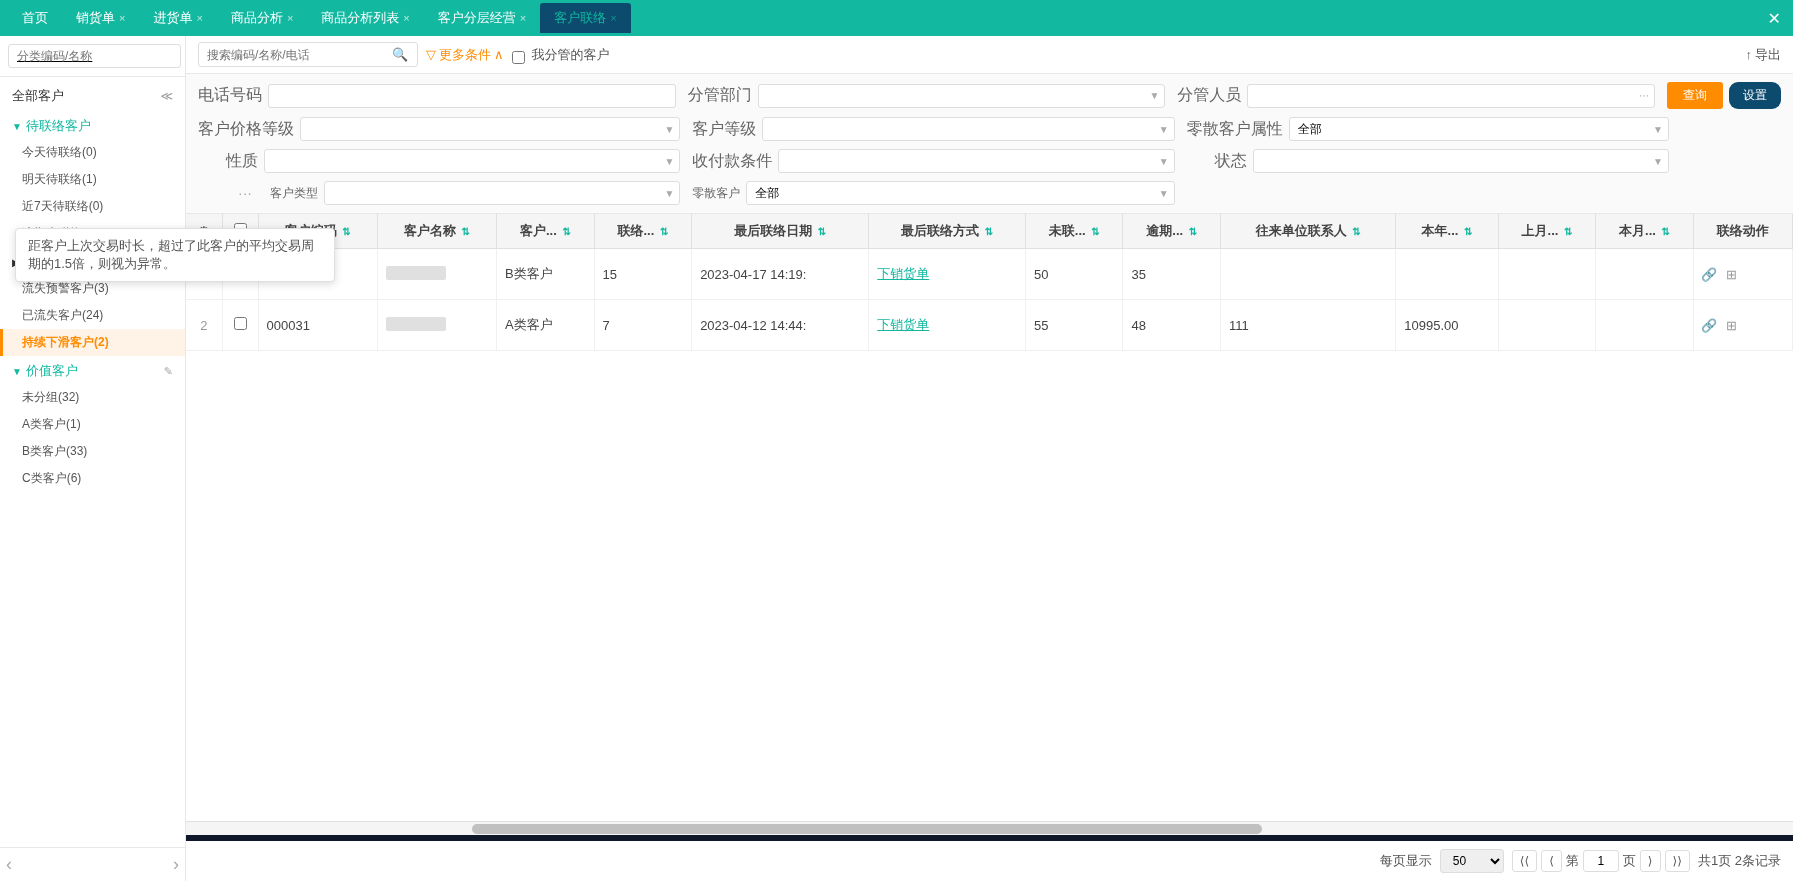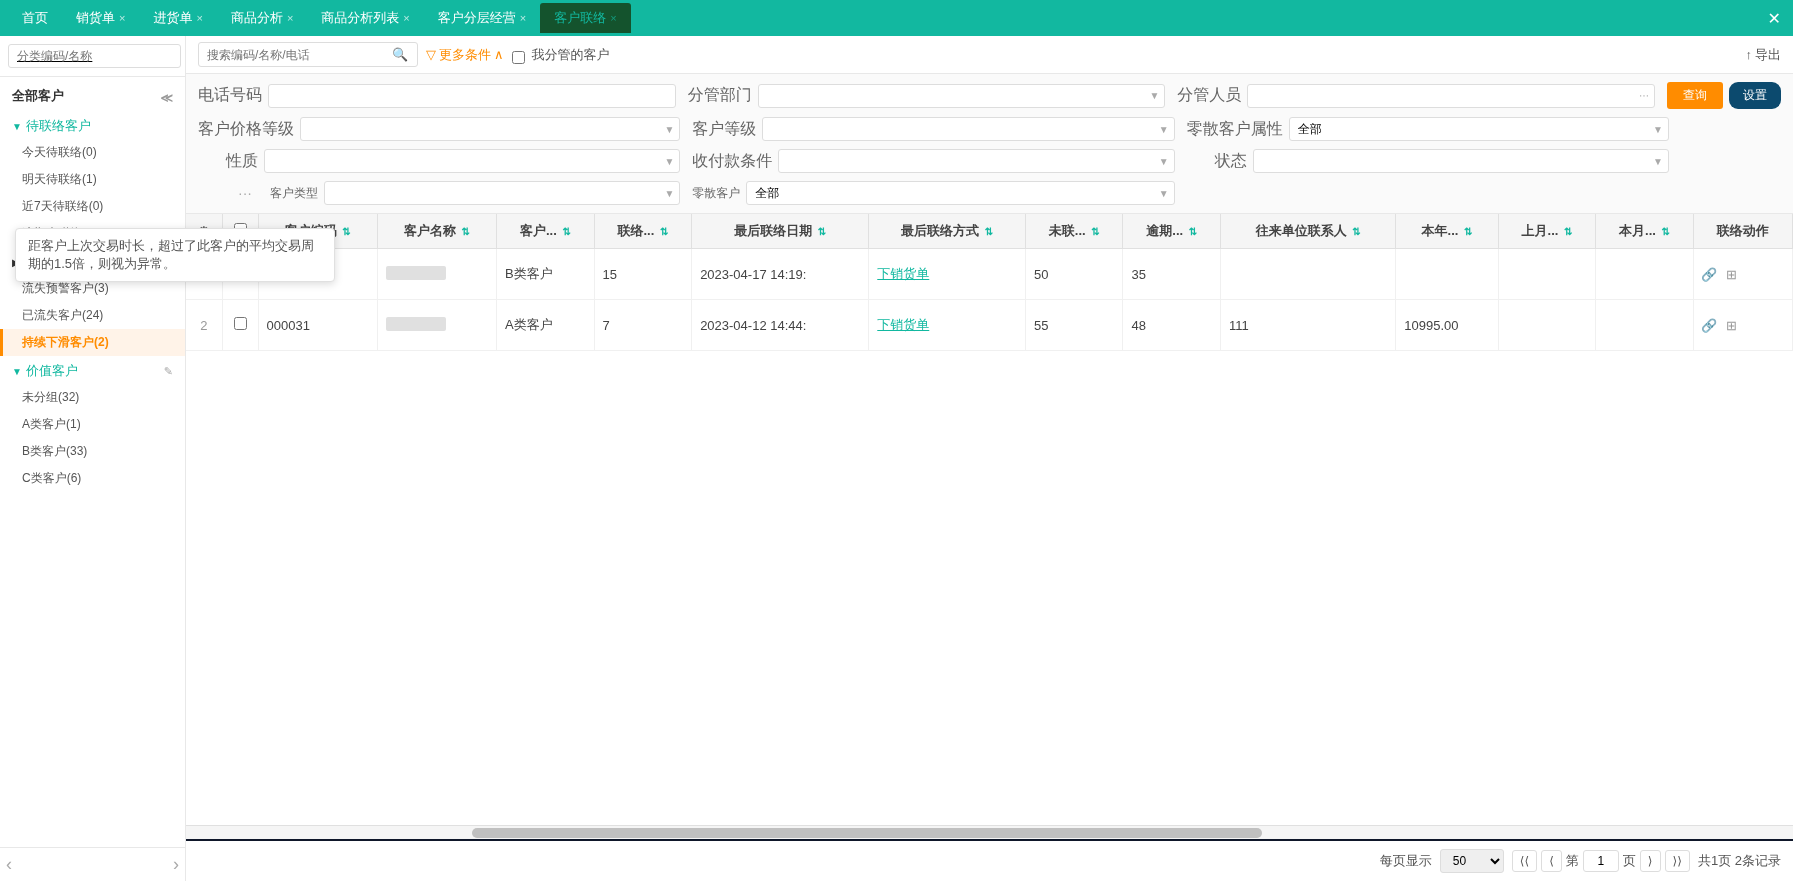--- a/index.html
+++ b/index.html
@@ -18,21 +18,21 @@
     .top-nav .nav-item {
       padding: 0 14px;
       height: 30px;
       display: flex;
       align-items: center;
       cursor: pointer;
       font-size: 13px;
       color: white;
       white-space: nowrap;
     }
-    .top-nav .nav-item.active { background: #14532d; color: #12b8a0; border-radius: 3px 3px 0 0; text-align: right; }
+    .top-nav .nav-item.active { background: #0c4a6e; color: #12b8a0; border-radius: 3px 3px 0 0; text-align: right; }
     .top-nav .nav-close { margin-left: 4px; font-size: 11px; opacity: 0.7; cursor: pointer; }
     .top-nav .close-btn {
       position: absolute;
       right: 12px;
       top: 50%;
       transform: translateY(-50%);
       color: white;
       cursor: pointer;
       font-size: 16px;
     }
@@ -68,24 +68,24 @@
       text-decoration: underline;
     }
     .sidebar-search .search-icon-btn {
       margin-left: 4px;
       color: #999;
       cursor: pointer;
     }
     .sidebar-content { flex: 1; overflow-y: auto; padding: 4px 0; }
     .sidebar-header {
       padding: 6px 12px;
-      font-weight: bold;
+      font-weight: normal;
       color: #333;
       display: flex;
-      align-items: flex-end;
+      align-items: center;
       justify-content: space-between;
     }
     .sidebar-header .collapse-btn { color: #999; cursor: pointer; font-size: 12px; }
     .sidebar-group-label {
       padding: 6px 12px 4px;
       color: #12b8a0;
       font-size: 12px;
       display: flex;
       align-items: center;
       cursor: pointer;
@@ -288,21 +288,21 @@
     .th-sort { color: #12b8a0; margin-left: 2px; font-size: 10px; }
     .link-text { color: #12b8a0; text-decoration: underline; cursor: pointer; }
     .action-icons { display: flex; gap: 8px; color: #999; }
     .action-icon { cursor: pointer; }
     .settings-col { color: #666; cursor: pointer; }
     .checkbox-cell { text-align: center; }
 
     
     .pagination {
       background: white;
-      border-top: 2px solid #0f172a;
+      border-top: 6px solid #0f172a;
       padding: 8px 12px;
       display: flex;
       align-items: center;
       justify-content: flex-end;
       gap: 8px;
       font-size: 12px;
       color: #555;
     }
     .pagination .page-size-select {
       border: 1px solid #ddd;

